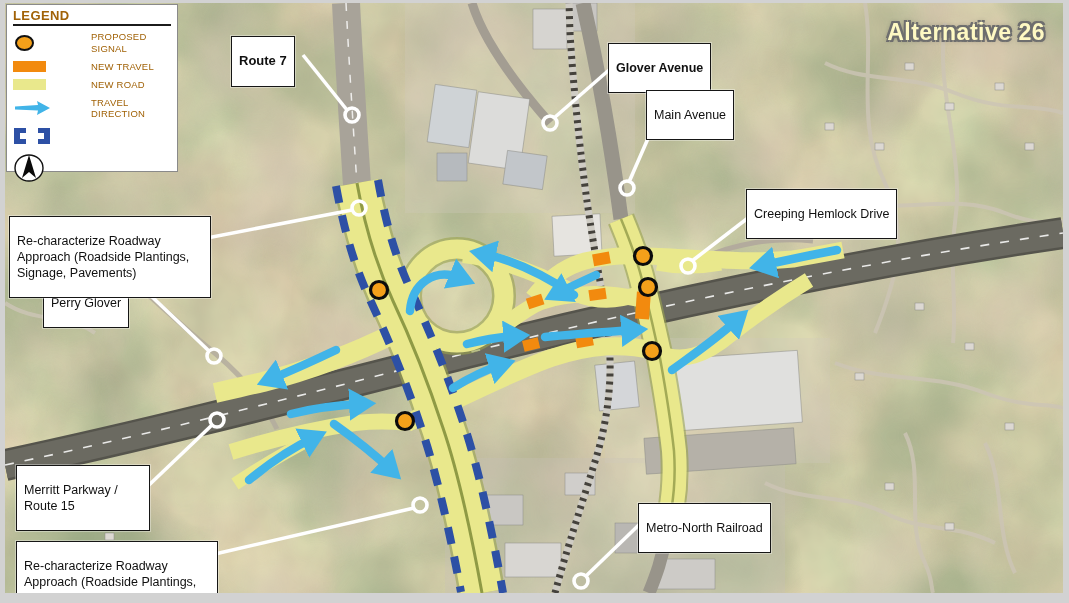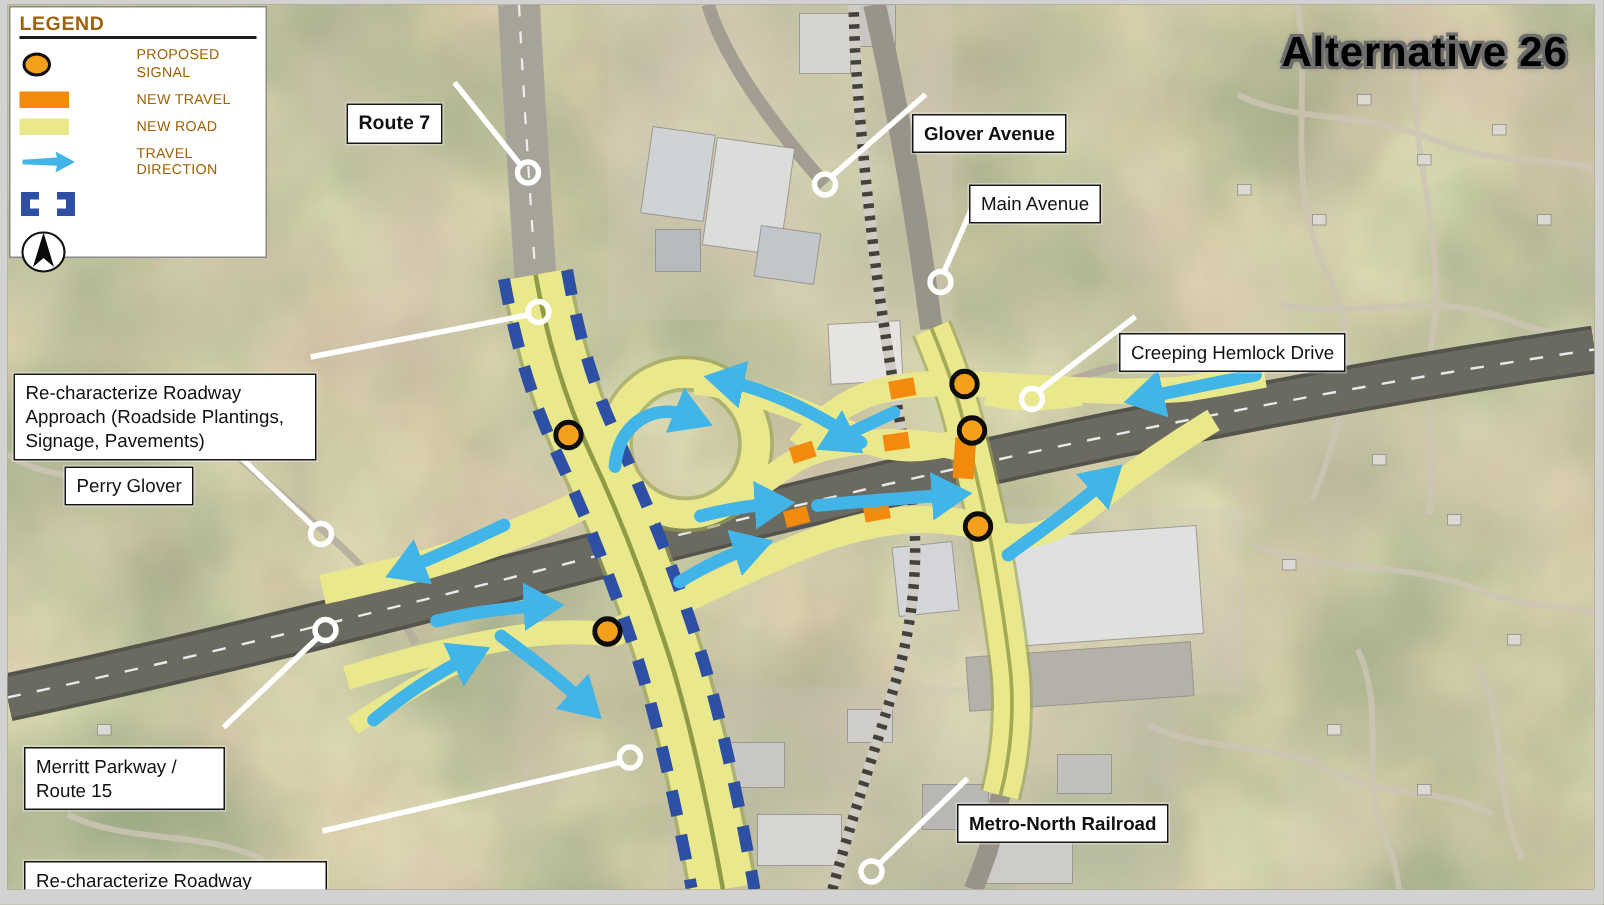--- a/index.html
+++ b/index.html
@@ -1,26 +1,26 @@
 <!DOCTYPE html>
 <html><head>
 <meta charset="utf-8">
 <style>
   html,body{margin:0;padding:0;}
   body{width:1069px;height:603px;font-family:"Liberation Sans",sans-serif;}
   .frame{position:relative;width:1069px;height:603px;background:#d2d2d2;overflow:hidden;}
   .map{position:absolute;left:5px;top:3px;right:6px;bottom:10px;background:#8b7d63;overflow:hidden;}
   .map svg.base{position:absolute;left:0;top:0;width:100%;height:100%;display:block;}
 
-  .slide-title{position:absolute;top:16px;right:18px;font-size:28px;font-weight:bold;letter-spacing:.5px;
-    color:#000000;
+  .slide-title{position:absolute;top:16px;right:18px;font-size:23px;font-weight:bold;letter-spacing:.5px;
+    color:#fef9c3;
     text-shadow:-2px -2px 0 #6e6e6e,2px -2px 0 #6e6e6e,-2px 2px 0 #6e6e6e,2px 2px 0 #6e6e6e,0 0 5px rgba(70,70,70,.9);}
 
   .callout{position:absolute;background:#ffffff;border:1.5px solid #161616;color:#101010;
-    font-size:12.5px;line-height:1.28;padding:4px 7px;white-space:nowrap;box-shadow:0 0 0 1px rgba(255,255,255,.35);margin-top:33px;}
+    font-size:12.5px;line-height:1.28;padding:16px 7px;white-space:nowrap;box-shadow:0 0 0 1px rgba(255,255,255,.35);}
   .callout.wide{white-space:normal;border-width:1px;}
   .callout.bold{font-weight:bold;font-size:13px;}
 
   .legend{position:absolute;left:1px;top:1px;width:172px;height:168px;background:#ffffff;
     border:1px solid #8a8a8a;padding:3px 6px 0 6px;box-sizing:border-box;color:#a16207;}
   .legend-title{font-size:13px;font-weight:bold;letter-spacing:.4px;}
   .legend-rule{height:0;border-bottom:2.5px solid #1b1b1b;margin:1px 0 5px 0;}
   .legend-row{display:flex;align-items:center;margin-bottom:6px;}
   .legend-sym{width:42px;flex:0 0 42px;display:flex;align-items:center;}
   .legend-label{font-size:9.5px;letter-spacing:.2px;line-height:1.25;margin-left:36px;}
@@ -280,21 +280,21 @@
     </div>
     <div class="callout" style="left:38px;top:275px;">
       <span>Perry Glover</span>
     </div>
     <div class="callout wide" style="left:4px;top:213px;width:186px;">
       <span>Re-characterize Roadway Approach (Roadside Plantings, Signage, Pavements)</span>
     </div>
     <div class="callout wide" style="left:11px;top:462px;width:118px;">
       <span>Merritt Parkway / Route 15</span>
     </div>
-    <div class="callout" style="left:633px;top:500px;font-weight:bold;">
+    <div class="callout" style="left:633px;top:500px;">
       <span>Metro-North Railroad</span>
     </div>
     <div class="callout wide" style="left:11px;top:538px;width:186px;">
       <span>Re-characterize Roadway Approach (Roadside Plantings, Signage, Pavements)</span>
     </div>
 
     <div class="slide-title">Alternative 26</div>
   </div>
 </div>
 

